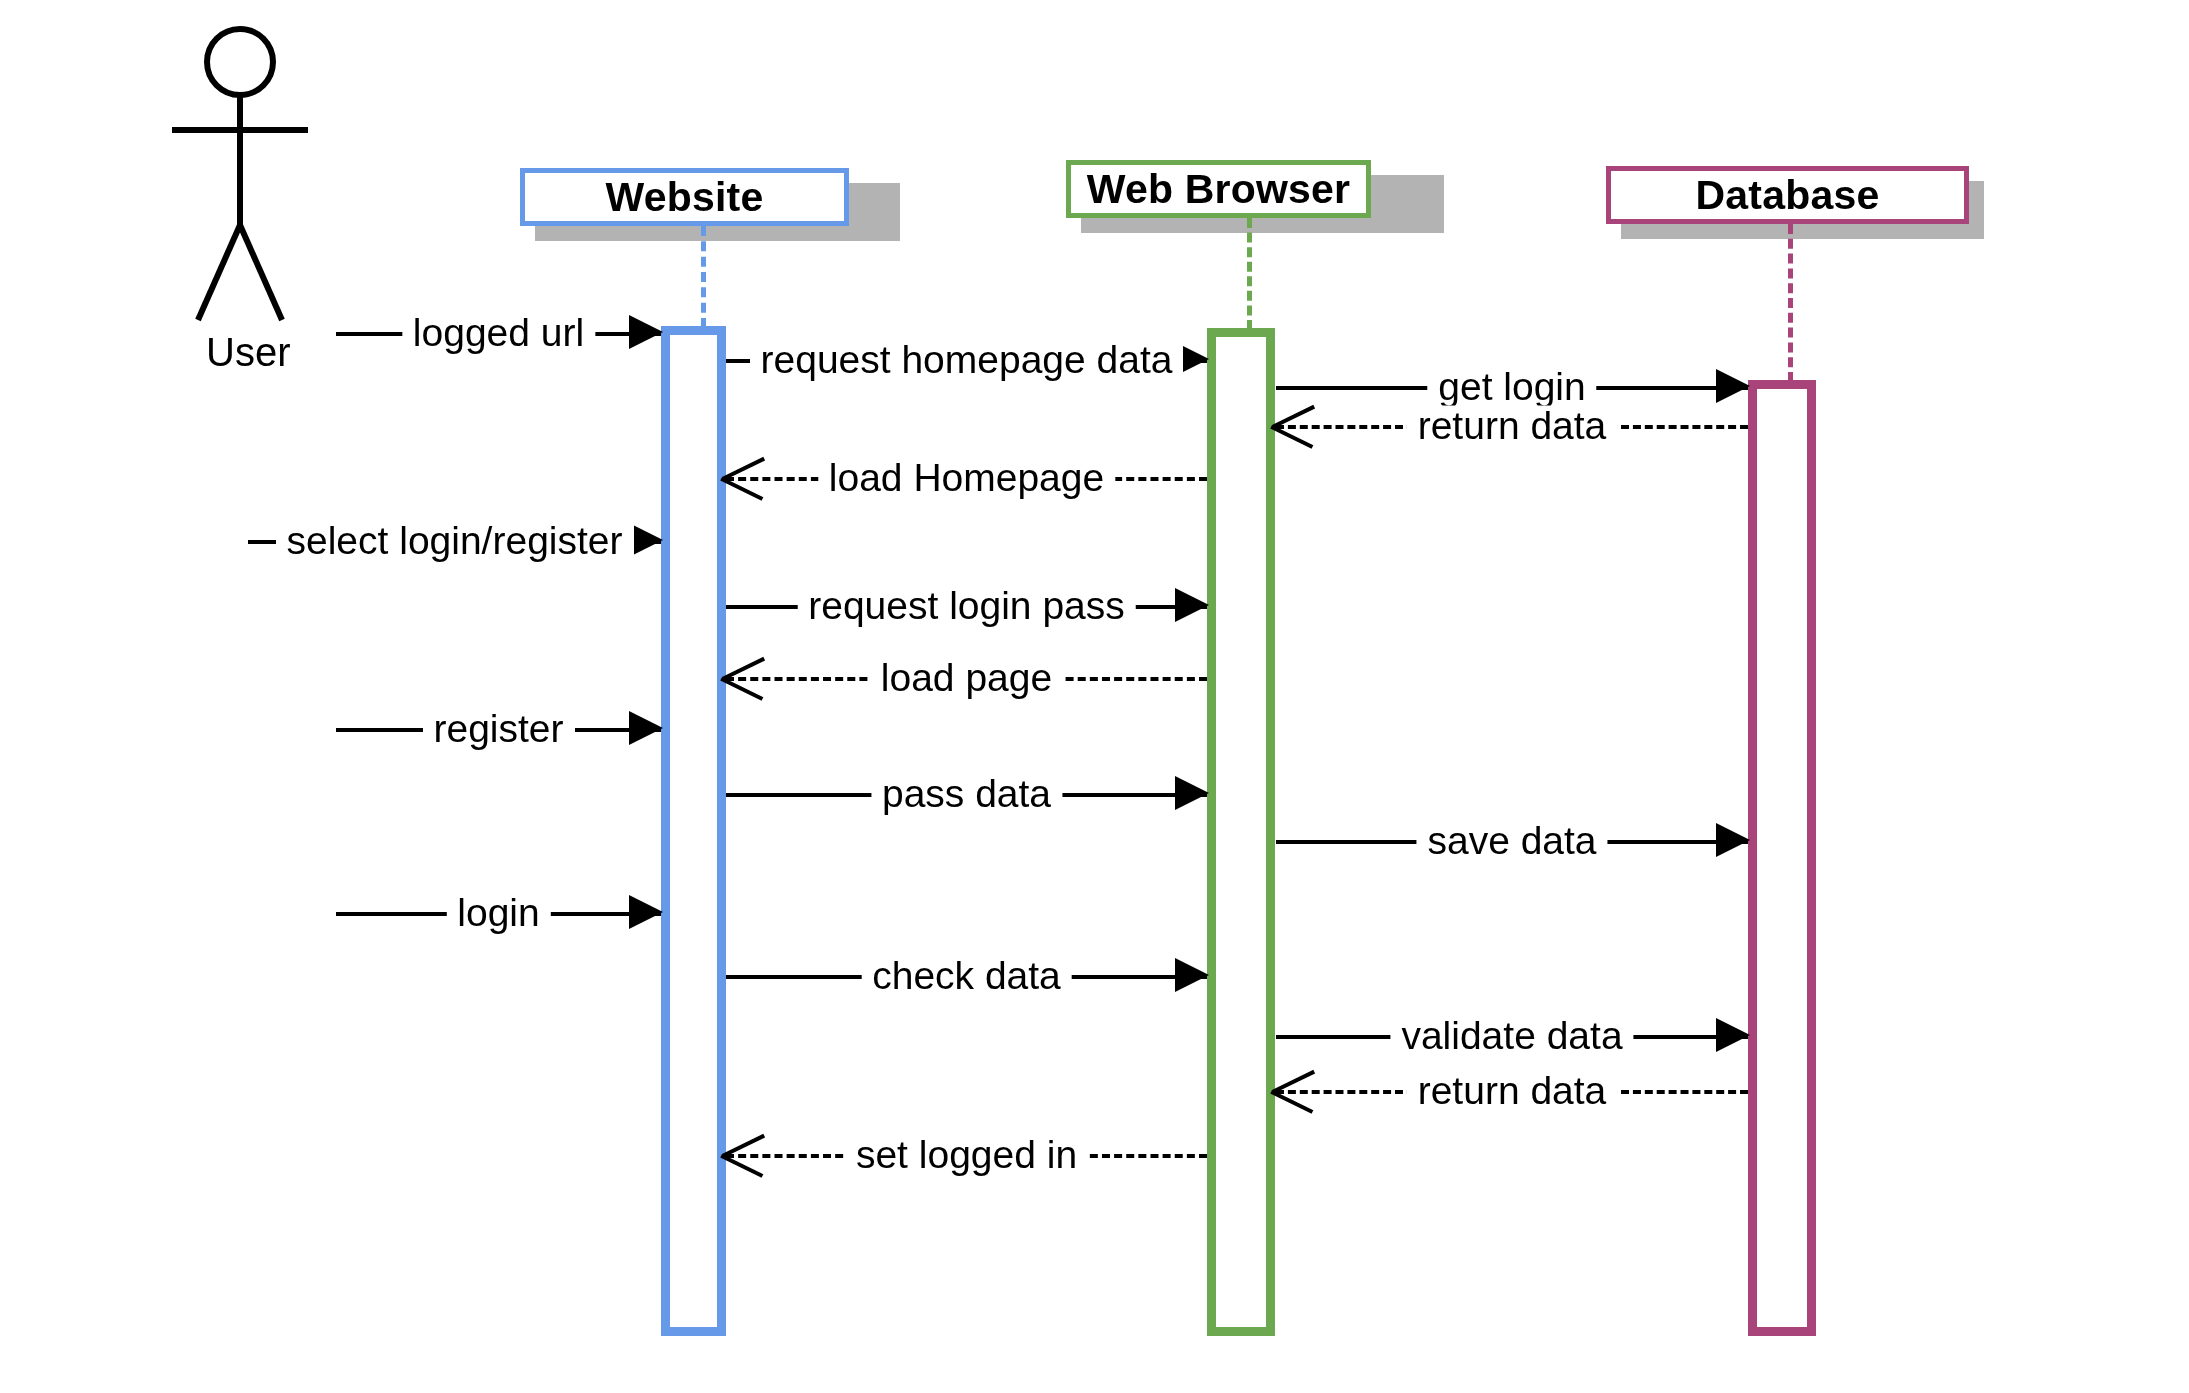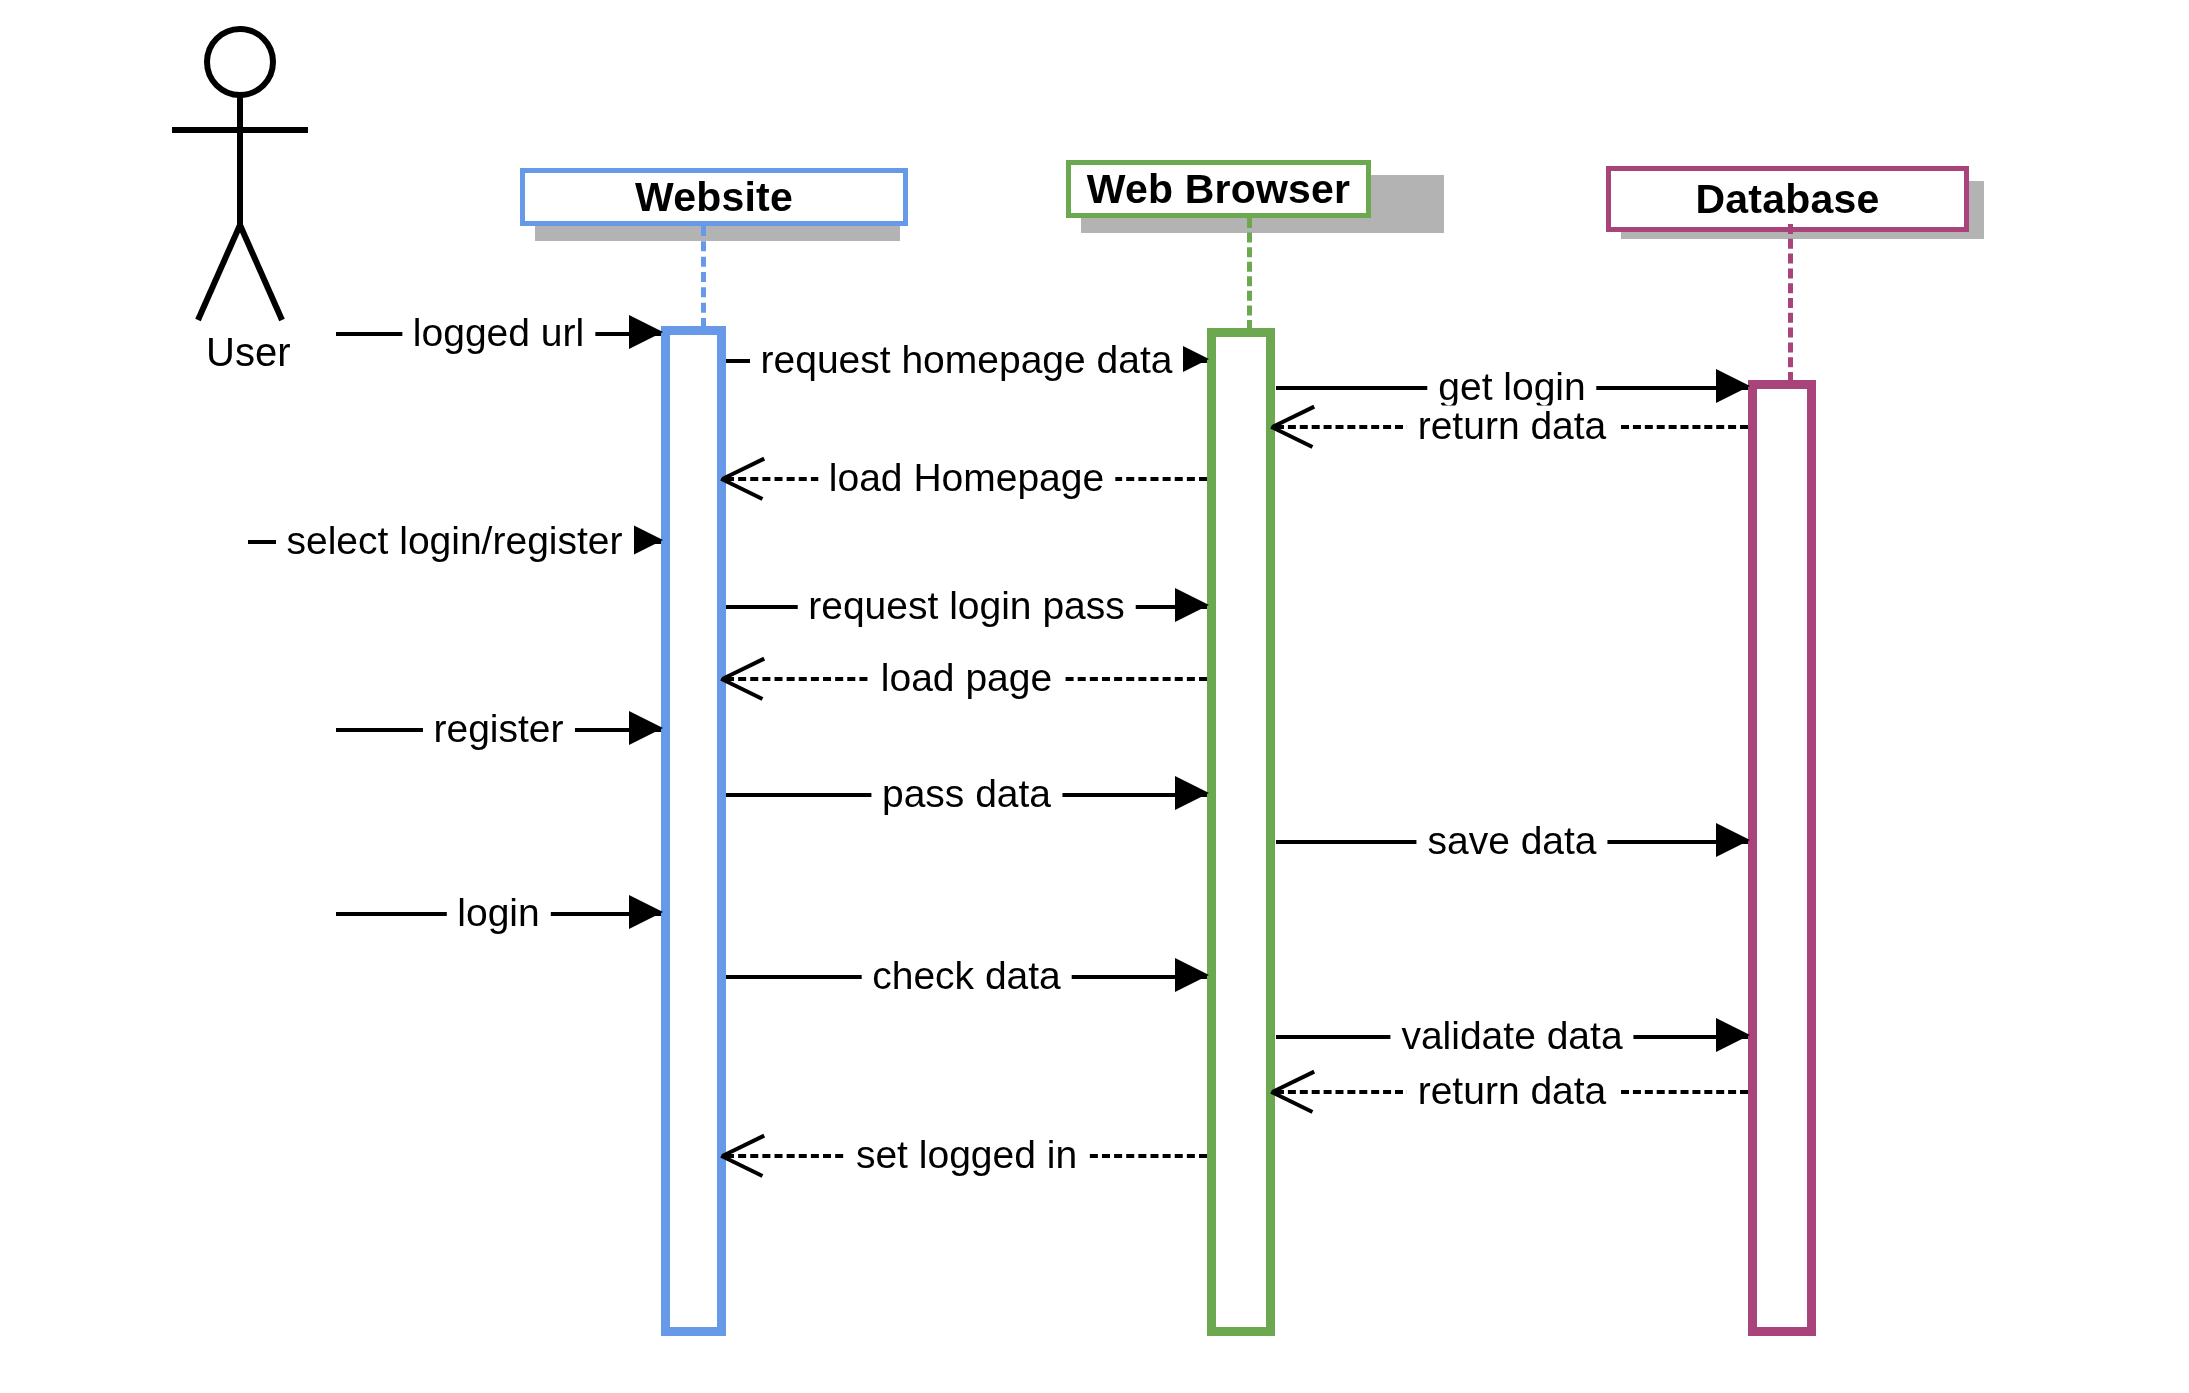--- a/index.html
+++ b/index.html
@@ -52,35 +52,35 @@
       <circle cx="90" cy="42" r="33" fill="none" stroke="#000" stroke-width="6"></circle>
       <line x1="90" y1="75" x2="90" y2="205" stroke="#000" stroke-width="6"></line>
       <line x1="22" y1="110" x2="158" y2="110" stroke="#000" stroke-width="6"></line>
       <line x1="90" y1="205" x2="48" y2="300" stroke="#000" stroke-width="6"></line>
       <line x1="90" y1="205" x2="132" y2="300" stroke="#000" stroke-width="6"></line>
     </svg>
   </div>
   <div class="actor-label" style="left:206px;top:330px;text-align:center;">User</div>
 
   <div class="pshadow" style="left:535px;top:183px;width:365px;height:58px;"></div>
-  <div class="pbox" style="left:520px;top:168px;width:388px;height:58px;border-color:#6699E8;">
+  <div class="pbox" style="left:520px;top:168px;width:329px;height:58px;border-color:#6699E8;">
     <span class="pbox-title">Website</span>
   </div>
   <div class="stem" style="left:701px;top:226px;height:102px;border-left-color:#6699E8;"></div>
   <div class="actbar" style="left:661px;top:326px;width:65px;height:1010px;border-color:#6699E8;"></div>
 
   <div class="pshadow" style="left:1081px;top:175px;width:363px;height:58px;"></div>
   <div class="pbox" style="left:1066px;top:160px;width:305px;height:58px;border-color:#6BA84F;">
     <span class="pbox-title">Web Browser</span>
   </div>
   <div class="stem" style="left:1247px;top:218px;height:112px;border-left-color:#6BA84F;"></div>
   <div class="actbar" style="left:1207px;top:328px;width:68px;height:1008px;border-color:#6BA84F;"></div>
 
   <div class="pshadow" style="left:1621px;top:181px;width:363px;height:58px;"></div>
-  <div class="pbox" style="left:1606px;top:166px;width:363px;height:66px;border-color:#A8447A;">
+  <div class="pbox" style="left:1606px;top:166px;width:363px;height:58px;border-color:#A8447A;">
     <span class="pbox-title">Database</span>
   </div>
   <div class="stem" style="left:1788px;top:224px;height:158px;border-left-color:#A8447A;"></div>
   <div class="actbar" style="left:1748px;top:380px;width:68px;height:956px;border-color:#A8447A;"></div>
 
   <div class="msg solid" style="left:336px;top:332px;width:325px;">
     <div class="line"></div>
     <div class="ah-right"></div>
     <div class="lbl">logged url</div>
   </div>

